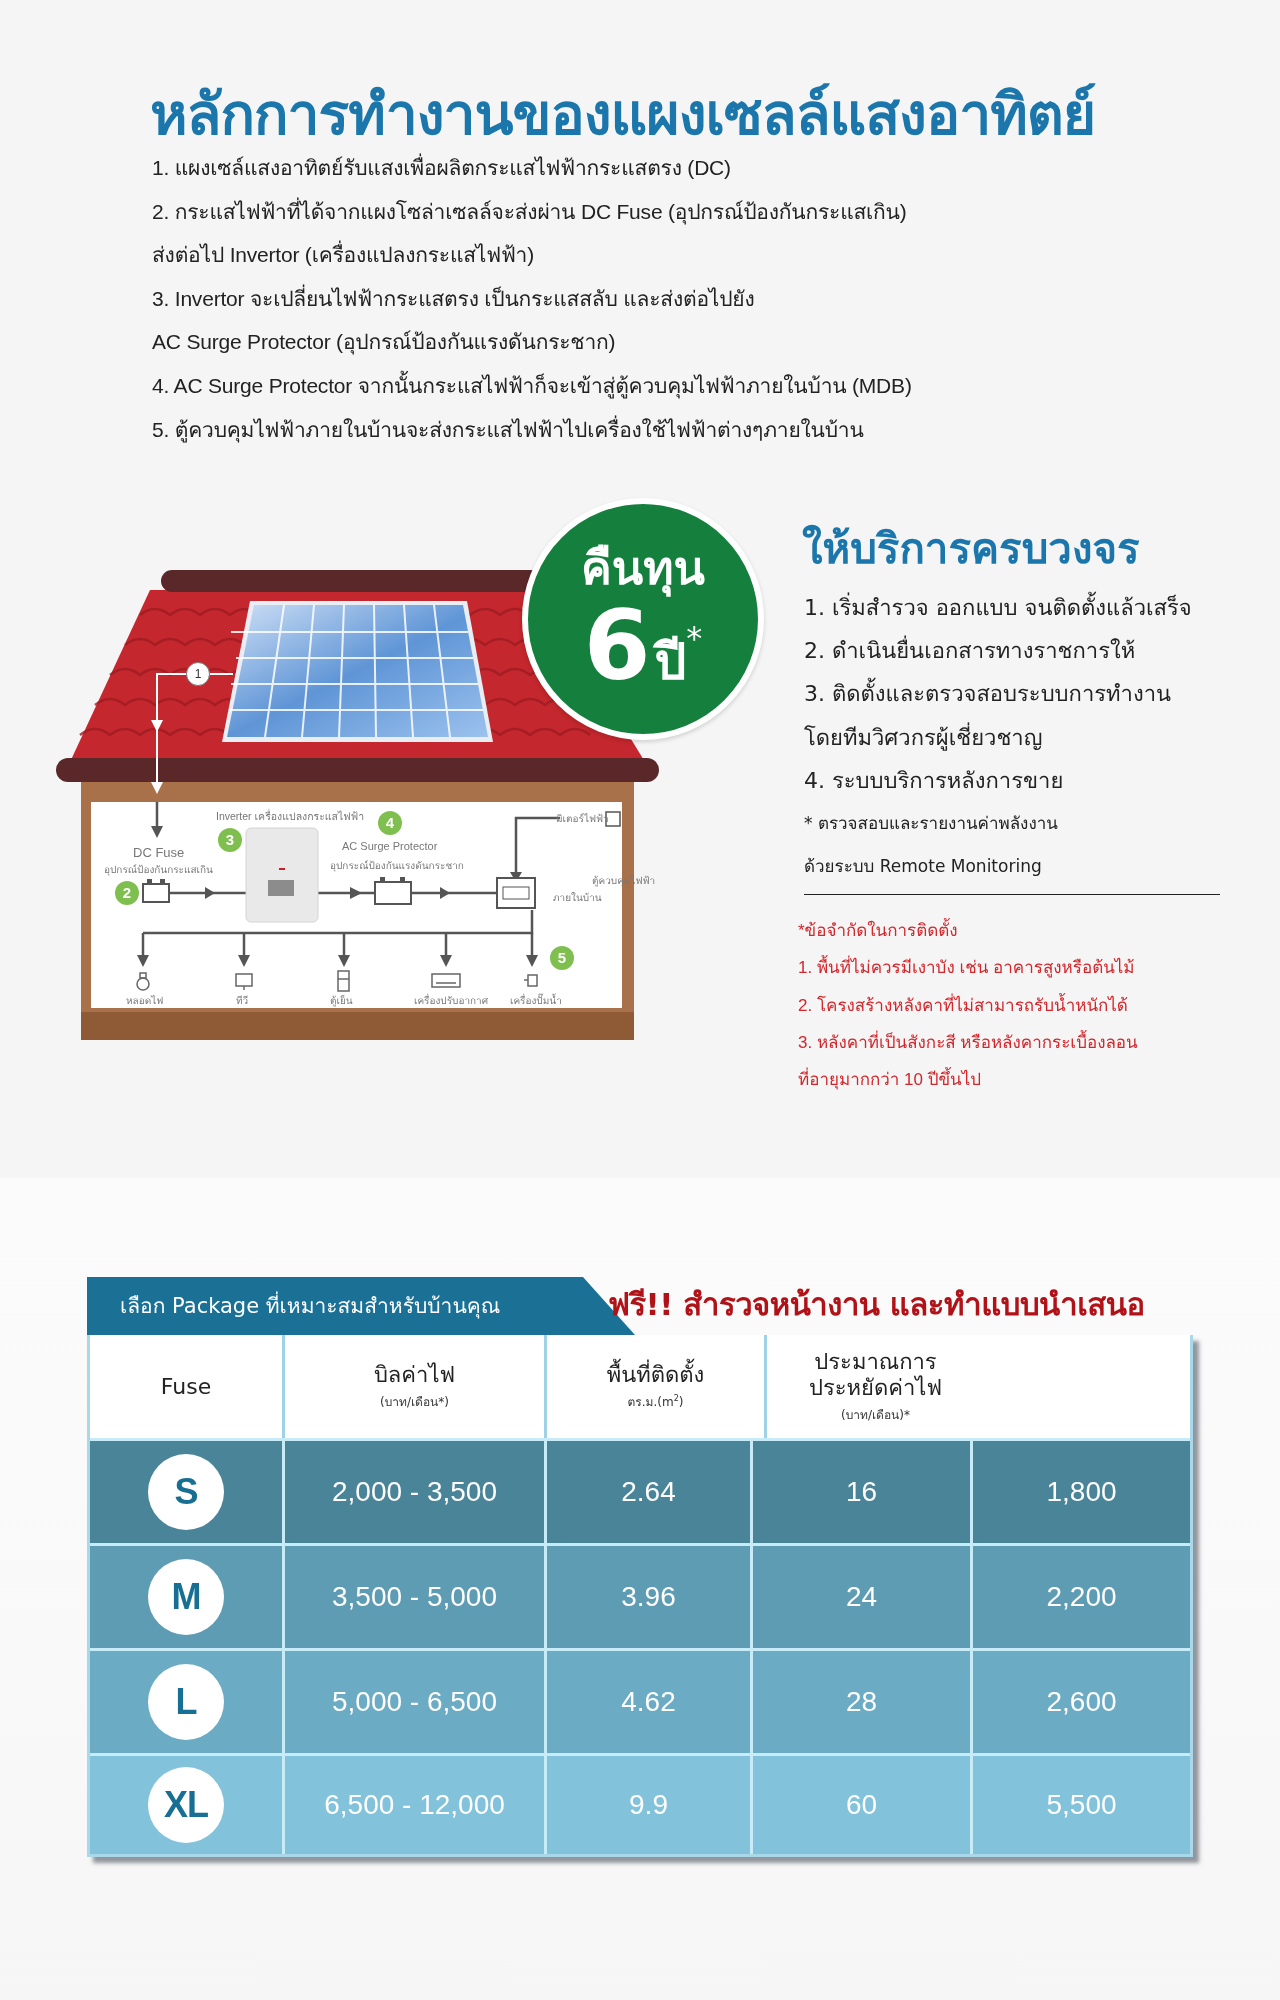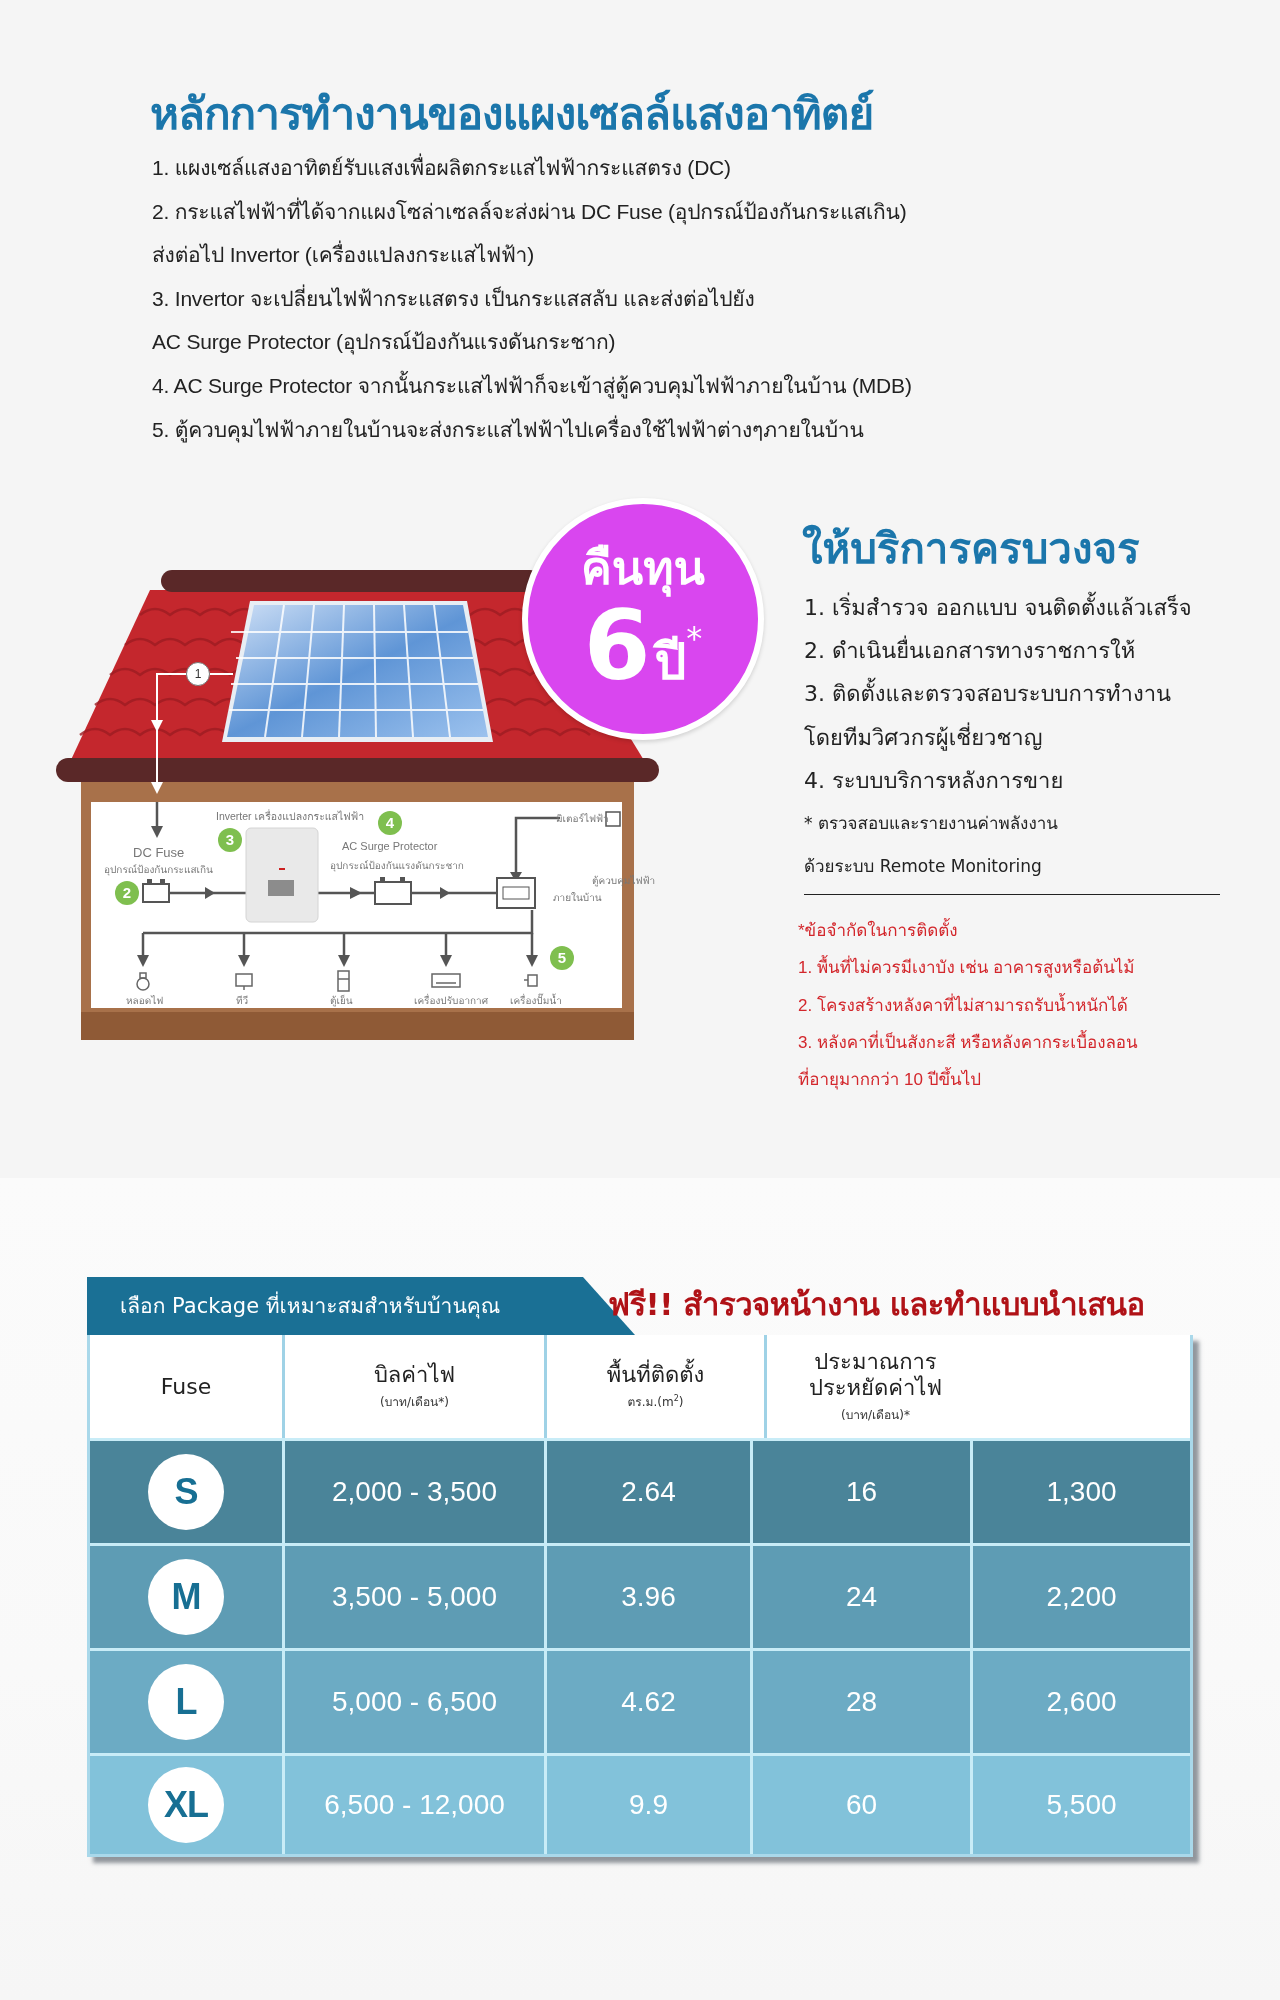--- a/index.html
+++ b/index.html
@@ -3,32 +3,32 @@
 <meta charset="utf-8">
 <style>
   * { box-sizing: border-box; margin: 0; padding: 0; }
   html, body { width: 1280px; height: 2000px; overflow: hidden; }
   body { background: #f5f5f5; font-family: "DejaVu Sans", "Liberation Sans", sans-serif; color: #222; position: relative; }
 
   .section-top { position: absolute; left: 0; top: 0; width: 1280px; height: 1178px; background: #f5f5f5; }
   .section-bottom { position: absolute; left: 0; top: 1178px; width: 1280px; height: 822px;
     background: linear-gradient(180deg, #fbfbfb 0%, #f9f9f9 60%, #f6f6f6 100%); }
 
-  .main-title { position: absolute; left: 150px; top: 86px; font-size: 44px; font-weight: bold; color: #1b76ab;
+  .main-title { position: absolute; left: 150px; top: 86px; font-size: 57px; font-weight: bold; color: #1b76ab;
     font-family: "DejaVu Sans Condensed", "DejaVu Sans", sans-serif; letter-spacing: -1px; line-height: 56px; white-space: nowrap; }
   .steps { position: absolute; left: 152px; top: 146px; }
   .steps .line { height: 43.6px; line-height: 43.6px; font-size: 21px; color: #222; white-space: nowrap;
     font-family: "Liberation Sans", sans-serif; letter-spacing: -0.2px; }
 
   
   .house { position: absolute; left: 0; top: 0; width: 800px; height: 1100px; }
   .house svg { position: absolute; left: 0; top: 0; }
 
   .badge { position: absolute; left: 522px; top: 498px; width: 242px; height: 242px; border-radius: 50%;
-    background: #d946ef; border: 6px solid #ffffff; box-shadow: 0 2px 4px rgba(0,0,0,0.15);
+    background: #15803d; border: 6px solid #ffffff; box-shadow: 0 2px 4px rgba(0,0,0,0.15);
     color: #fff; text-align: center; }
   .badge .l1 { position: absolute; left: 0; right: 0; top: 38px; font-size: 46px; font-weight: bold; line-height: 52px; }
   .badge .l2 { position: absolute; left: 0; right: 0; top: 92px; line-height: 100px; }
   .badge .num { font-size: 96px; font-weight: bold; vertical-align: baseline; }
   .badge .unit { font-size: 50px; font-weight: bold; margin-left: 4px; position: relative; }
   .badge .star { font-size: 32px; position: relative; top: -30px; }
 
   .diagram-text { position: absolute; font-family: "Liberation Sans", sans-serif; color: #777; white-space: nowrap; font-size: 11.5px; }
   .step-circle { position: absolute; width: 24px; height: 24px; border-radius: 50%; background: #7fbf4f; color: #fff;
     font-size: 15px; font-weight: bold; text-align: center; line-height: 24px; font-family: "Liberation Sans", sans-serif; }
@@ -268,21 +268,21 @@
     <div class="pkg-cell c2">
         <span class="val">2,000 - 3,500</span>
       </div>
     <div class="pkg-cell c3">
         <span class="val">2.64</span>
       </div>
     <div class="pkg-cell c4">
         <span class="val">16</span>
       </div>
     <div class="pkg-cell c5">
-        <span class="val">1,300</span>
+        <span class="val">1,800</span>
       </div>
   </div>
   <div class="pkg-row data" style="top:208px; background:#5e9cb4;">
     <div class="pkg-cell c1">
         <div class="size-circle">M</div>
       </div>
     <div class="pkg-cell c2">
         <span class="val">3,500 - 5,000</span>
       </div>
     <div class="pkg-cell c3">

